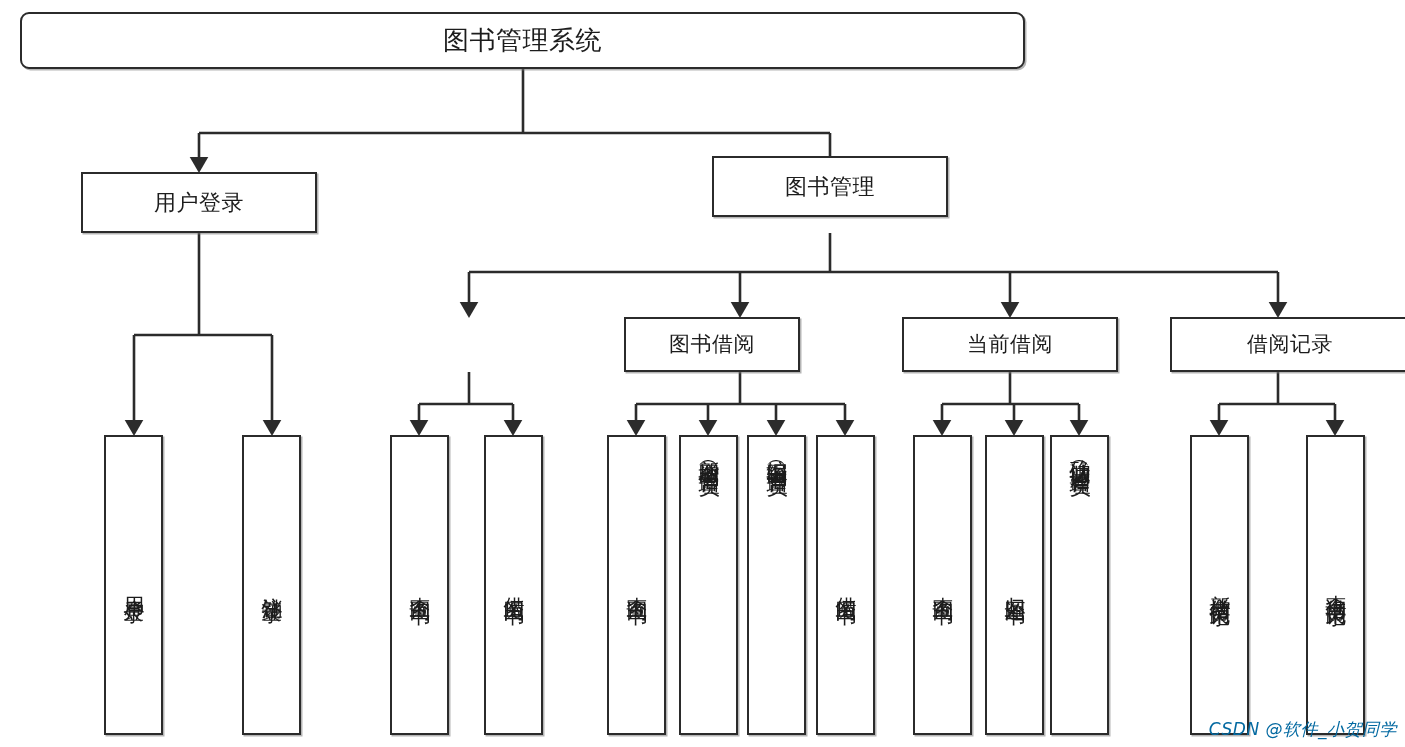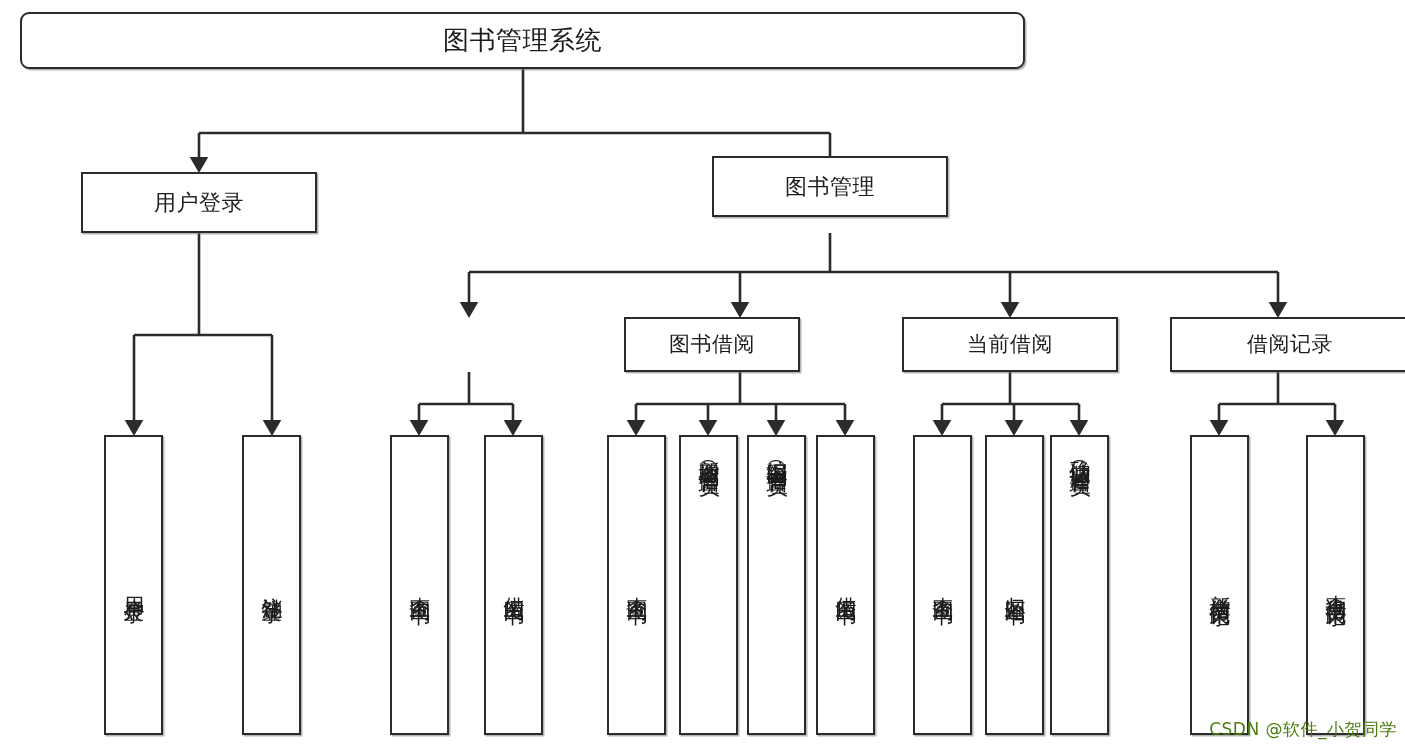--- a/index.html
+++ b/index.html
@@ -73,23 +73,24 @@
   }
   .node.level-3.v-mid {
     align-items: center;
     padding-top: 0;
   }
   #watermark {
     position: absolute;
     right: 8px;
     bottom: 6px;
     font-size: 17px;
-    color: #4d7c0f;
+    color: #0369a1;
     white-space: nowrap;
     letter-spacing: 0.5px;
+    font-style: italic;
   }
 </style>
 </head>
 <body>
 
 <div id="diagram-root">
 
   <svg id="connector-layer" viewBox="0 0 1405 747" width="1405" height="747" xmlns="http://www.w3.org/2000/svg">
     <defs>
       <marker id="arrowhead" markerWidth="9" markerHeight="9" refX="1.2" refY="4.2" orient="auto" markerUnits="strokeWidth">

